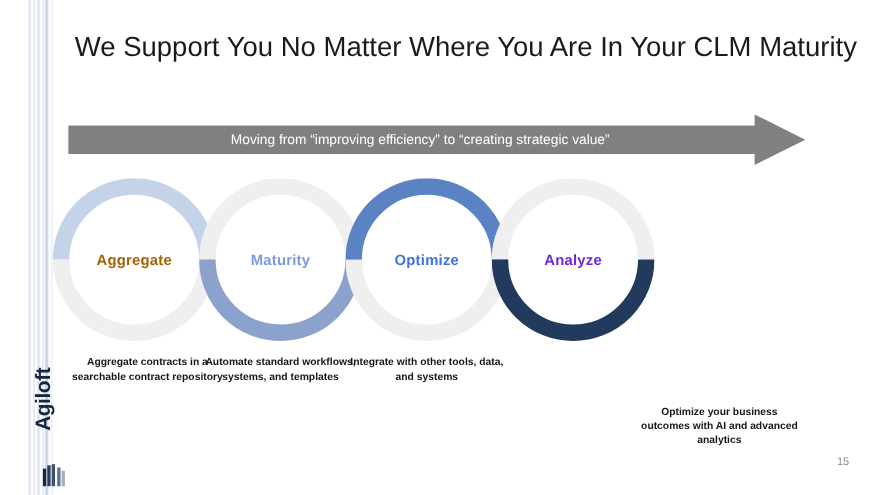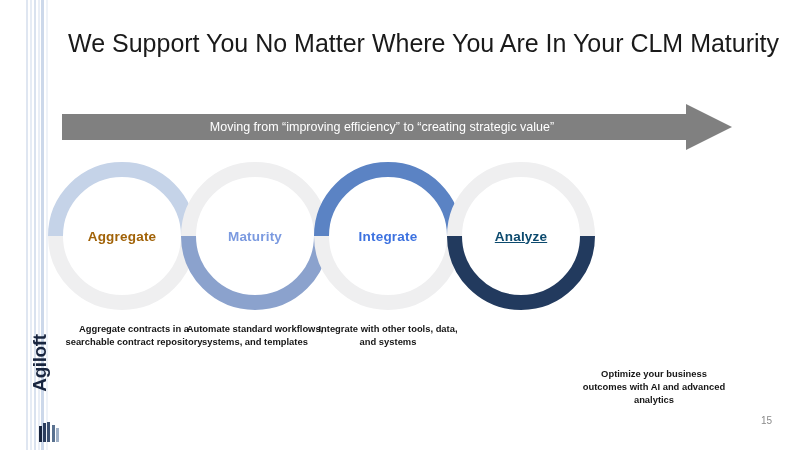--- a/index.html
+++ b/index.html
@@ -207,28 +207,28 @@
           <path d="M 7.5 74 A 66.5 66.5 0 0 1 140.5 74" fill="none" stroke="#efeff0" stroke-width="15"></path>
           <path d="M 140.5 74 A 66.5 66.5 0 0 1 7.5 74" fill="none" stroke="#8ba2cd" stroke-width="15"></path>
         </svg>
         <div class="node-label" style="color: rgb(123, 154, 224);">Maturity</div>
       </div>
       <div class="node" style="left: 266px;">
         <svg width="148" height="148" viewBox="0 0 148 148">
           <path d="M 140.5 74 A 66.5 66.5 0 0 1 7.5 74" fill="none" stroke="#efeff0" stroke-width="15"></path>
           <path d="M 7.5 74 A 66.5 66.5 0 0 1 140.5 74" fill="none" stroke="#5b83c4" stroke-width="15"></path>
         </svg>
-        <div class="node-label" style="color: rgb(61, 114, 224);">Integrate</div>
+        <div class="node-label" style="color: rgb(61, 114, 224);">Optimize</div>
       </div>
       <div class="node" style="left: 399px;">
         <svg width="148" height="148" viewBox="0 0 148 148">
           <path d="M 7.5 74 A 66.5 66.5 0 0 1 140.5 74" fill="none" stroke="#efeff0" stroke-width="15"></path>
           <path d="M 140.5 74 A 66.5 66.5 0 0 1 7.5 74" fill="none" stroke="#223a5e" stroke-width="15"></path>
         </svg>
-        <div class="node-label" style="color: #0c4a6e; text-decoration: underline;">Analyze</div>
+        <div class="node-label" style="color: #6d28d9;">Analyze</div>
       </div>
     </div>
 
   <div class="captions" id="captions">
       <div class="caption" style="left: 0px; margin-left: 12px;">Aggregate contracts in a searchable contract repository</div>
       <div class="caption" style="left: 133px;">Automate standard workflows, systems, and templates</div>
       <div class="caption" style="left: 266px;">Integrate with other tools, data, and systems</div>
       <div class="caption" style="left: 532px; margin-top: 45px;">Optimize your business outcomes with AI and advanced analytics</div>
     </div>
 

